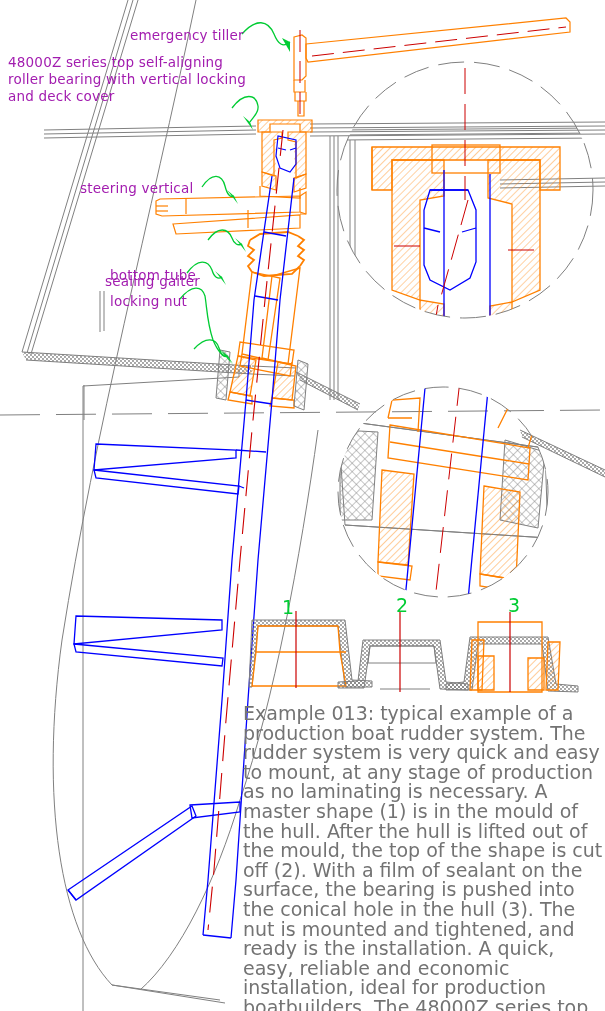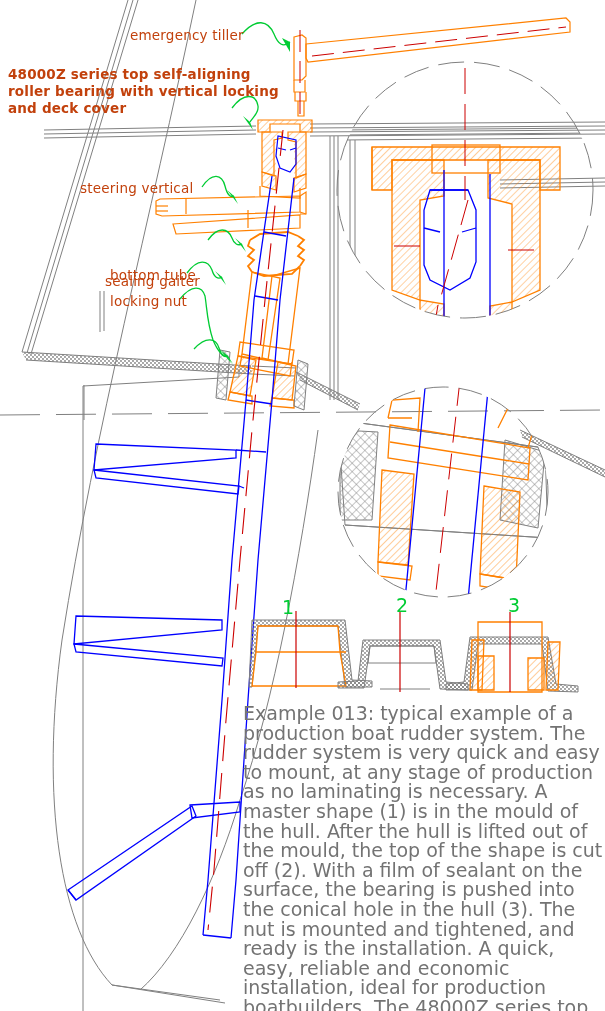--- a/index.html
+++ b/index.html
@@ -16,21 +16,21 @@
     font-family: "DejaVu Sans", sans-serif;
   }
   #drawing {
     position: absolute;
     left: 0; top: 0;
     width: 605px;
     height: 1011px;
   }
   .lbl {
     position: absolute;
-    color: #c2410c;
+    color: #a21caf;
     font-family: "DejaVu Sans", sans-serif;
     font-size: 13.5px;
     line-height: 17px;
     white-space: pre;
     letter-spacing: 0.2px;
   }
   .numlbl {
     position: absolute;
     color: #00cc33;
     font-family: "DejaVu Sans", sans-serif;
@@ -382,21 +382,21 @@
       <polygon points="234,196 227,190 238,204"></polygon>
       <polygon points="242,244 235,238 246,252"></polygon>
       <polygon points="222,277 215,271 226,285"></polygon>
       <polygon points="228,356 221,350 233,364"></polygon>
       <polygon points="227,356 220,350 232,364"></polygon>
     </g>
   </svg>
 
   <div class="lbl" style="left:130px; top:27px;">emergency tiller</div>
 
-  <div class="lbl" style="left:8px; top:66px;font-weight:bold;">48000Z series top self-aligning
+  <div class="lbl" style="left:8px; top:54px;">48000Z series top self-aligning
 roller bearing with vertical locking
 and deck cover</div>
 
   <div class="lbl" style="left:80px; top:180px;">steering vertical</div>
 
   <div class="lbl" style="left:105px; top:233px;margin-top:40px;">sealing gaiter</div>
 
   <div class="lbl" style="left:110px; top:267px;">bottom tube</div>
 
   <div class="lbl" style="left:110px; top:293px;">locking nut</div>

